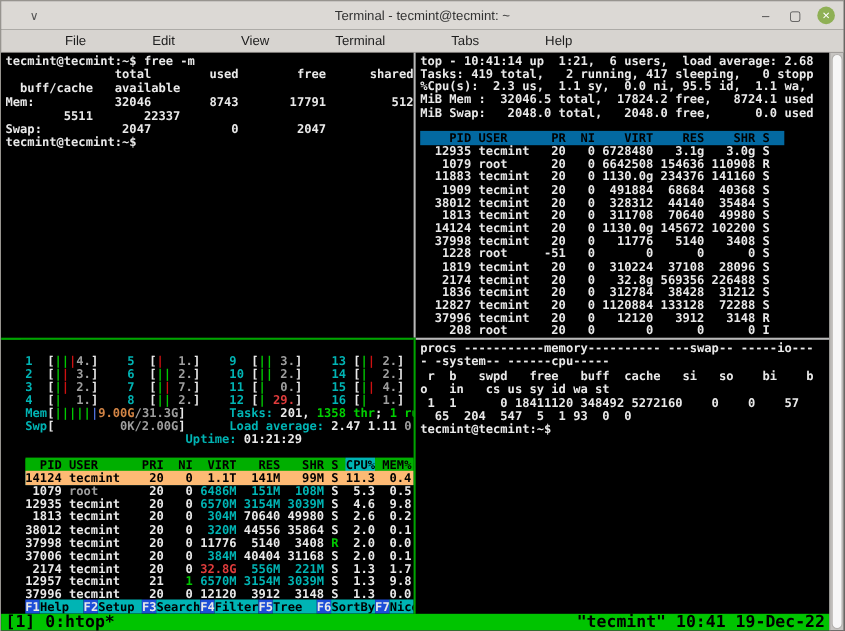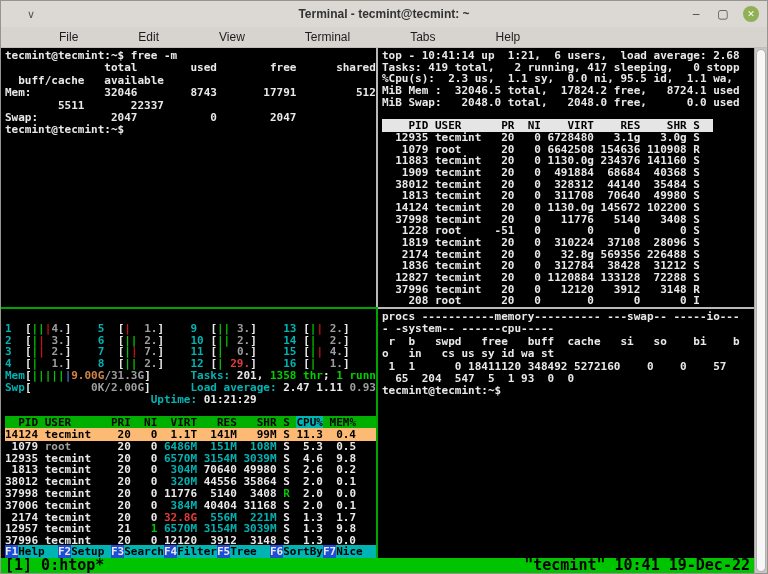--- a/index.html
+++ b/index.html
@@ -4,56 +4,56 @@
 <style>
   * { margin:0; padding:0; box-sizing:border-box; }
   body { background:#555; font-family:"Liberation Sans", sans-serif; }
   .window { width:768px; height:574px; border:1px solid #97948f; background:#000;
             display:flex; flex-direction:column; }
   
   .titlebar { height:26px; background:#dcd9d5; position:relative;
               display:flex; align-items:center; flex:0 0 auto; }
   .tb-chevron { margin-left:26px; color:#555; font-size:11px; cursor:pointer; }
   .tb-title { position:absolute; left:0; right:0; text-align:center;
-              font-size:12px; font-weight:bold; color:#333; pointer-events:none; }
+              font-size:12px; font-weight:normal; color:#333; pointer-events:none; }
   .tb-btns { margin-left:auto; display:flex; align-items:center; gap:13px; margin-right:8px; z-index:2;}
   .tb-min, .tb-max { color:#444; font-size:12px; width:14px; text-align:center; cursor:pointer; }
   .tb-close { width:16px; height:16px; border-radius:50%; background:#8fb055;
               color:#fff; font-size:9px; line-height:16px; text-align:center; cursor:pointer; }
   
   .menubar { height:21px; background:#d7d4d0; border-bottom:1px solid #c2bfbb;
              display:flex; align-items:center; padding-left:6px; flex:0 0 auto; }
   .menu-item { font-size:12px; color:#1d1d1d; padding:2px 8px; cursor:pointer;margin-left:44px; }
   
   .term { flex:1; display:flex; background:#000; min-height:0; }
   .term-left { flex:1; display:flex; flex-direction:column; min-width:0; }
   .panes { flex:1; display:grid; grid-template-columns:375px 2px 1fr;
            grid-template-rows:259px 2px 1fr; min-height:0; }
   .pane { overflow:hidden; padding:2px 0 0 4px; background:#000;
           font-family:"DejaVu Sans Mono", monospace; font-weight:bold;
           font-size:11px; color:#e9e9e9; }
   .tline { white-space:pre; height:12.4px; line-height:12.4px; }
   .p-top .tline { height:11.7px; line-height:11.7px; }
-  .p-htop { display:flex; flex-direction:column; }
+  .p-htop { display:flex; flex-direction:column;margin-left:18px; }
   .p-htop .tline { height:11.8px; line-height:11.8px; }
   .htop-body { flex:1; overflow:hidden; }
   .div-gray { background:#b9b9b9; }
   .div-green { background:#00a400; }
   
   .c-w   { color:#e9e9e9; }
   .c-lbl { color:#00b4b4; }
   .c-cyn { color:#00b4b4; }
   .c-g   { color:#00c800; }
   .c-grn { color:#00d000; }
   .c-r   { color:#cc1111; }
   .c-red { color:#e03c3c; }
   .c-bl  { color:#4f6fd8; }
   .c-org { color:#d28445; }
   .c-dim { color:#9e9e9e; }
-  .c-inv { background:#e5e5e5; color:#000; }
+  .c-inv { background:#0369a1; color:#000; }
   .c-hgrn{ background:#00af00; color:#000; }
   .c-hcyn{ background:#00b4b4; color:#000; }
   .c-sel { background:#fdba74; color:#000; }
   .c-fk  { background:#1d4ed8; color:#e9e9e9; }
   .c-fl  { background:#00b4b4; color:#000; }
   
   .tmuxbar { height:15px; background:#00c400; color:#000; flex:0 0 auto;
              font-family:"DejaVu Sans Mono", monospace; font-weight:bold; font-size:15px;
              line-height:15px; display:flex; justify-content:space-between; padding:0 4px;
              white-space:pre; }

